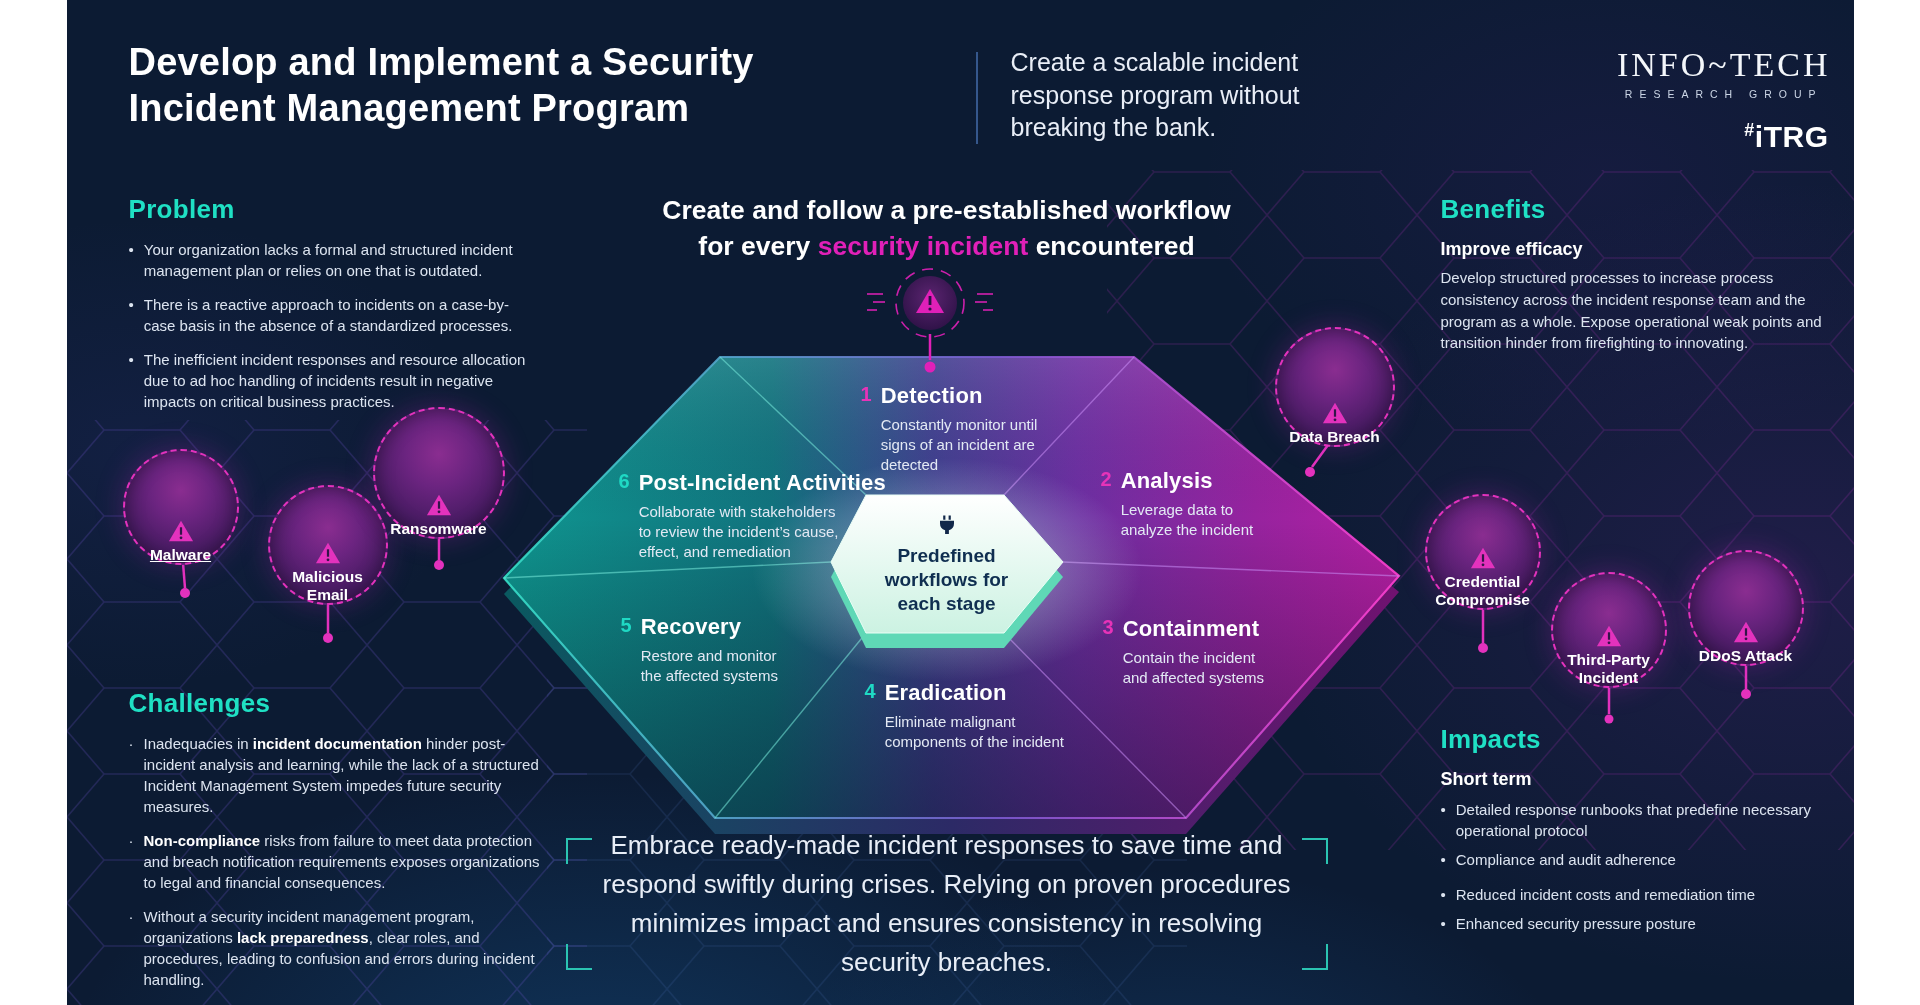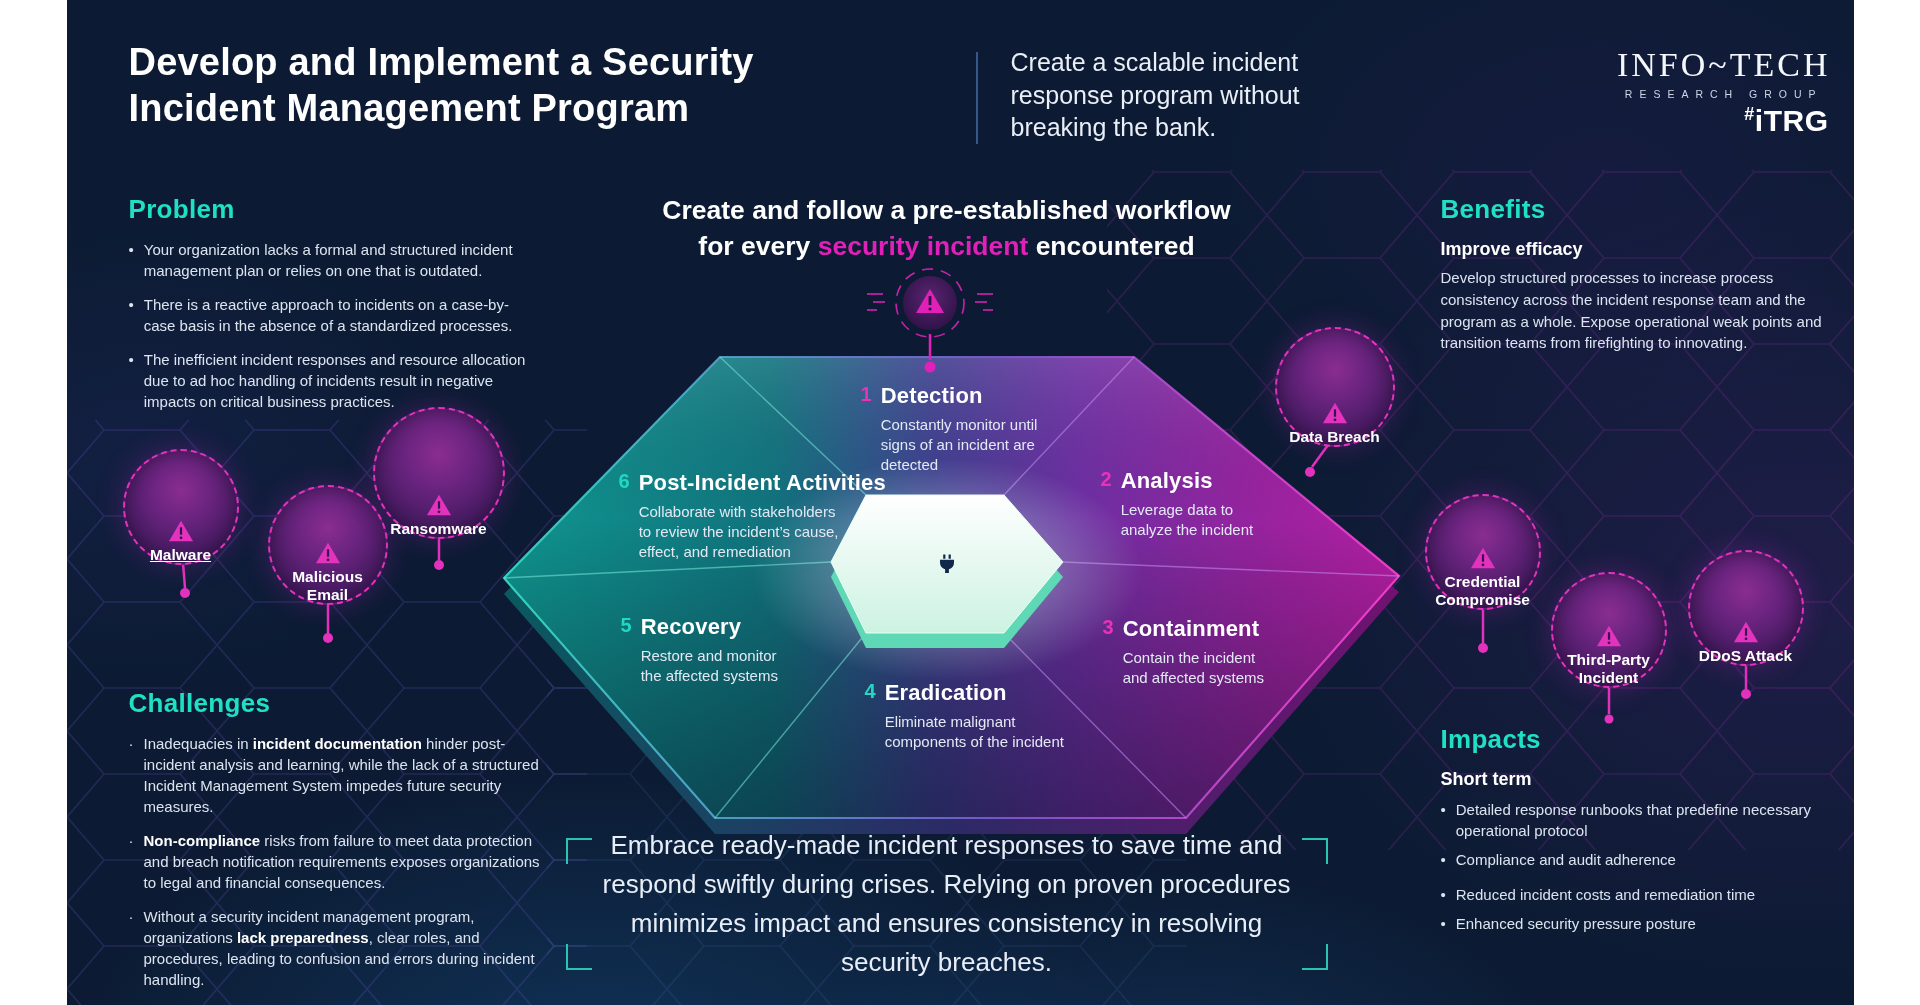--- a/index.html
+++ b/index.html
@@ -25,21 +25,21 @@
   
   .title { position:absolute; left:62px; top:40px; width:700px;
     font-size:38px; line-height:1.2; font-weight:800; color:#fff; letter-spacing:.2px; }
   .hdr-divider { position:absolute; left:909px; top:52px; width:2px; height:92px; background:#35578c; }
   .subtitle { position:absolute; left:944px; top:46px; width:340px;
     font-size:25px; line-height:1.3; font-weight:400; color:#e9eef7; }
   .logo { position:absolute; right:23px; top:46px; text-align:center; }
   .logo-name { font-family:Liberation Serif, serif; font-size:34px;
     letter-spacing:3px; color:#f4f7fb; font-weight:500; }
   .logo-group { font-size:10.5px; letter-spacing:7px; color:#ccd6e6; margin-top:4px; }
-  .logo-tag { margin-top:4px; text-align:right; padding-right:2px;
+  .logo-tag { margin-top:20px; text-align:right; padding-right:2px;
     font-size:30px; font-weight:900; letter-spacing:.5px; color:#fff; }
   .logo-tag .hash { font-size:18px; vertical-align:super; font-weight:900; }
 
   
   .section { position:absolute; }
   .sec-h { font-size:26px; font-weight:800; color:#1fe0c4; margin-bottom:14px; letter-spacing:.3px; }
   .blist { list-style:none; }
   .blist li { display:flex; gap:10px; margin-bottom:13px;
     font-size:15px; line-height:1.4; color:#dce4f0; }
   .blist .mk { color:#dce4f0; flex:0 0 auto; }
@@ -258,21 +258,21 @@
           <span class="mk">·</span>
         <p><span>Without a security incident management program, organizations </span><strong>lack preparedness</strong><span>, clear roles, and procedures, leading to confusion and errors during incident handling.</span></p>
         </li>
     </ul>
   </div>
 
   <div class="section benefits">
     <div class="sec-h">Benefits</div>
     <div class="sub-item">
       <div class="sub-h">Improve efficacy</div>
-      <p class="sub-p">Develop structured processes to increase process consistency across the incident response team and the program as a whole. Expose operational weak points and transition teams from firefighting to innovating.</p>
+      <p class="sub-p">Develop structured processes to increase process consistency across the incident response team and the program as a whole. Expose operational weak points and transition hinder from firefighting to innovating.</p>
     </div>
   </div>
 
   <div class="section impacts">
     <div class="sec-h">Impacts</div>
     <div class="group">
       <div class="sub-h">Short term</div>
       <ul class="blist">
         <li>
             <span class="mk">•</span>
@@ -343,20 +343,21 @@
     <div>
       <h4>Post-Incident Activities</h4>
       <p>Collaborate with stakeholders to review the incident’s cause, effect, and remediation</p>
     </div>
   </div>
 
   <div class="center-label">
     <svg width="24" height="24" viewBox="0 0 24 24">
       <path fill="#12284a" d="M8.2 1.5h2.2v4.3H8.2zM13.6 1.5h2.2v4.3h-2.2zM5 6.8h14v2.7a7 7 0 0 1-5.1 6.74V20h-3.8v-3.76A7 7 0 0 1 5 9.5z"></path>
     </svg>
+    <div class="txt">Predefined workflows for each stage</div>
   </div>
 
   <div class="badge badge-malware">
     <svg width="26" height="24" viewBox="0 0 28 24">
         <path d="M14 1 L27 23 H1 Z" fill="#e332bd"></path>
         <rect x="12.8" y="8" width="2.4" height="8" fill="#331549"></rect>
         <circle cx="14" cy="19.3" r="1.5" fill="#331549"></circle>
       </svg>
     <div class="lbl">Malware</div>
   </div>

